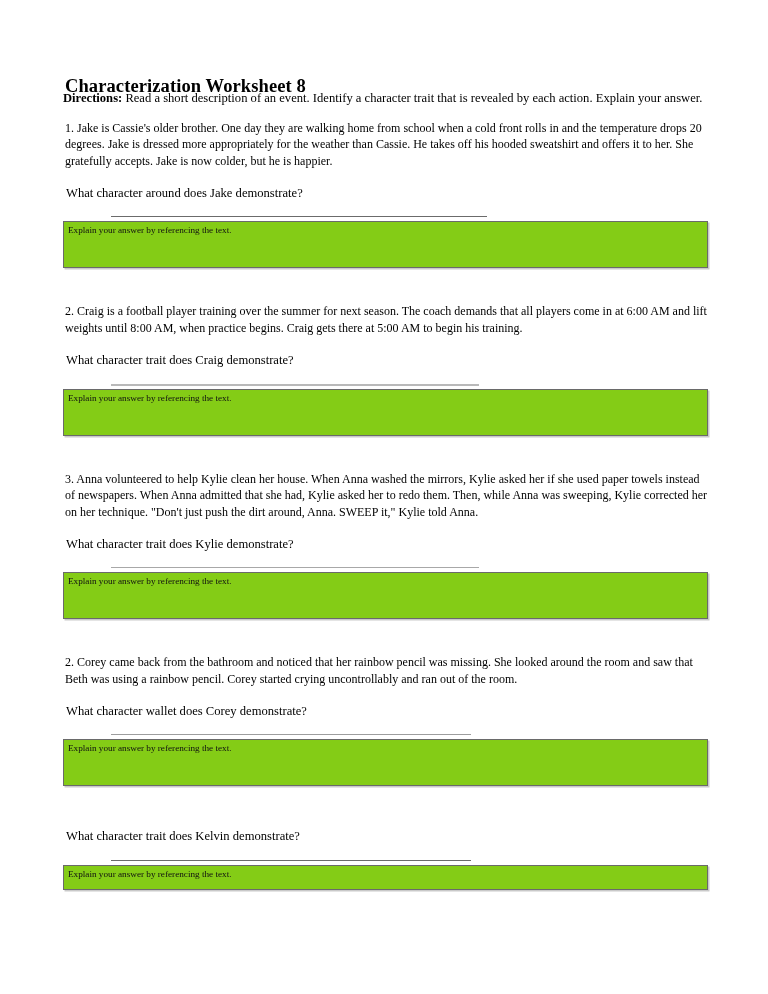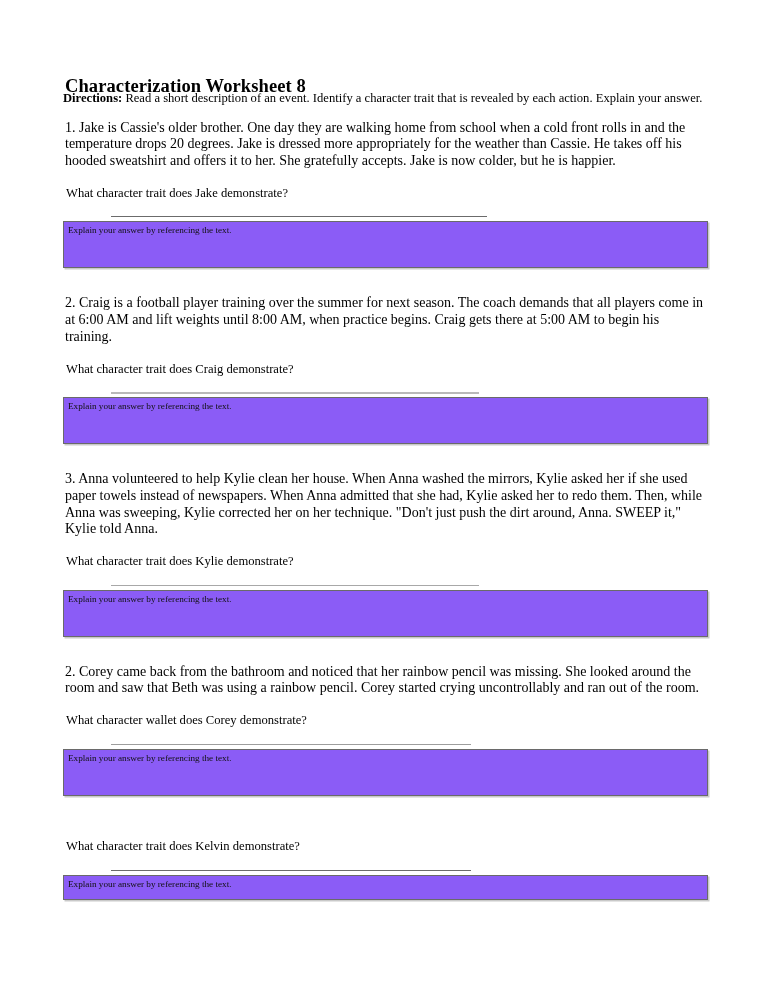--- a/index.html
+++ b/index.html
@@ -77,23 +77,23 @@
   .directions b {
     font-weight: bold;
     margin-top: 40px;
   }
 
   .qblock {
     margin: 0 0 0 0;
   }
 
   .passage {
-    font-size: 14px;
+    font-size: 12px;
     line-height: 16.7px;
-    margin: 0 0 0 2px;
+    margin: 8px 0 0 2px;
     text-align: left;
   }
 
   .prompt {
     font-size: 12.6px;
     line-height: 16.7px;
     margin: 15px 0 0 3px;
   }
 
   .answer-rule-wrap {
@@ -108,21 +108,21 @@
     height: 0;
     border-top: 1px solid #6b6b6b;
   }
 
   
   .explain-box {
     position: relative;
     box-sizing: border-box;
     width: 645px;
     border: 1px solid #6a6a6a;
-    background: #8b5cf6;
+    background: #84cc16;
     box-shadow: 1.5px 1.5px 0 0 #c9c9c9;
     padding: 3px 0 12px 4px;
     overflow: hidden;
   }
   .explain-text {
     font-size: 9.2px;
     line-height: 11px;
     color: #111111;
     white-space: nowrap;
   }
@@ -139,21 +139,21 @@
   <h1 class="title">Characterization Worksheet 8</h1>
 
   <div class="content">
 
     <p class="directions">
       <b>Directions:</b><span> Read a short description of an event.  Identify a character trait that is revealed by each action.  Explain your answer.</span>
     </p>
 
     <div class="qblock">
       <p class="passage">1. Jake is Cassie's older brother.  One day they are walking home from school when a cold front rolls in and the temperature drops 20 degrees.  Jake is dressed more appropriately for the weather than Cassie.  He takes off his hooded sweatshirt and offers it to her.  She gratefully accepts. Jake is now colder, but he is happier.</p>
-      <p class="prompt">What character trait does Jake demonstrate?</p>
+      <p class="prompt">What character around does Jake demonstrate?</p>
       <div class="answer-rule-wrap">
         <div class="answer-rule" style="width:376px;"></div>
       </div>
       <div class="explain-box" style="height:47px;">
         <div class="explain-text">Explain your answer by referencing the text.</div>
       </div>
     </div>
     <div class="gap-after-box"></div>
 
     <div class="qblock">

